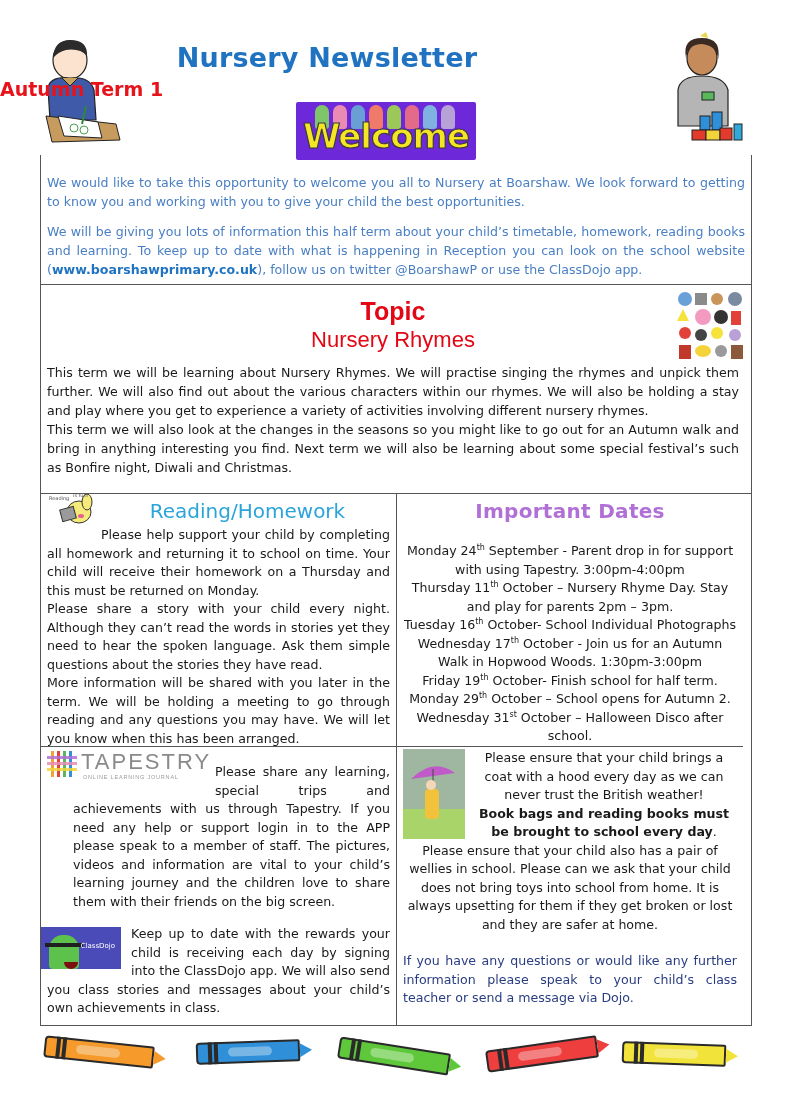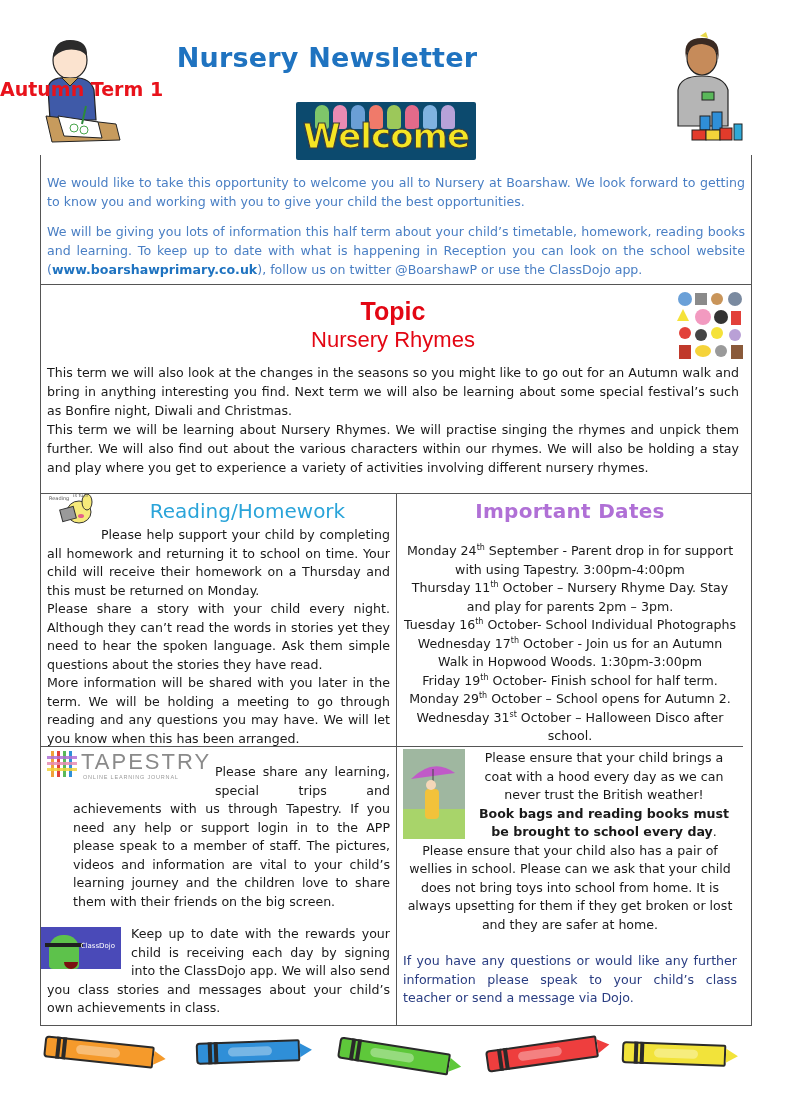--- a/index.html
+++ b/index.html
@@ -7,21 +7,21 @@
   body { font-family: "DejaVu Sans", sans-serif; color: #1a1a1a; position: relative; }
 
   .header { position: absolute; left: 0; top: 0; width: 790px; height: 160px; }
   .title { position: absolute; top: 42px; left: 0; width: 654px; text-align: center;
            font-size: 27px; font-weight: bold; color: #1f73c0; letter-spacing: 0.2px; }
   .subtitle { position: absolute; top: 78px; left: 0; width: 790px; text-align: left;
               font-size: 19px; font-weight: bold; color: #e8121b; }
   .clip { position: absolute; }
   .boy { left: 36px; top: 36px; width: 86px; height: 112px; }
   .girl { left: 662px; top: 32px; width: 84px; height: 112px; }
-  .welcome { left: 296px; top: 102px; width: 180px; height: 58px; background: #0c4a6e; border-radius: 2px; }
+  .welcome { left: 296px; top: 102px; width: 180px; height: 58px; background: #6d28d9; border-radius: 2px; }
   .welcome-word { position: absolute; left: 6px; bottom: 4px; width: 168px; text-align: center;
                   font-size: 34px; font-weight: bold; color: #f5e524; letter-spacing: -1px;
                   -webkit-text-stroke: 1.2px #3c3c3c; font-family: "DejaVu Sans", sans-serif; }
   .kids-row { position: absolute; left: 14px; top: 3px; width: 150px; height: 26px; display: flex; gap: 4px; justify-content: center; }
   .kid { width: 14px; height: 24px; border-radius: 7px 7px 3px 3px; }
 
   .frame { position: absolute; left: 40px; width: 712px; border: 1px solid #555; }
   .intro { top: 155px; height: 130px; border-top: none; padding: 18px 6px 0 6px; }
   .intro p { color: #4a7fc4; font-size: 12.6px; line-height: 19px; text-align: justify; margin-bottom: 11px; }
   .intro .link { color: #1f73c0; font-weight: bold; }
@@ -150,22 +150,22 @@
         <circle cx="26" cy="46" r="6" fill="#444"></circle>
       <circle cx="42" cy="44" r="6" fill="#f5e23a"></circle>
         <circle cx="60" cy="46" r="6" fill="#b9a0d6"></circle>
       <rect x="4" y="56" width="12" height="14" fill="#c0392b"></rect>
         <ellipse cx="28" cy="62" rx="8" ry="6" fill="#f5d33a"></ellipse>
       <circle cx="46" cy="62" r="6" fill="#9a9a9a"></circle>
         <rect x="56" y="56" width="12" height="14" fill="#8a5a3a"></rect>
     </svg>
   </div>
   <div class="topic-body">
+    <div>This term we will be learning about Nursery Rhymes. We will practise singing the rhymes and unpick them further. We will also find out about the various characters within our rhymes. We will also be holding a stay and play where you get to experience a variety of activities involving different nursery rhymes.</div>
     <div>This term we will also look at the changes in the seasons so you might like to go out for an Autumn walk and bring in anything interesting you find. Next term we will also be learning about some special festival’s such as Bonfire night, Diwali and Christmas.</div>
-    <div>This term we will be learning about Nursery Rhymes. We will practise singing the rhymes and unpick them further. We will also find out about the various characters within our rhymes. We will also be holding a stay and play where you get to experience a variety of activities involving different nursery rhymes.</div>
   </div>
 </div>
 
 <div class="frame grid">
   <div class="vline"></div>
   <div class="hline"></div>
 
   <div class="cell c-read">
     <div class="dog">
       <svg width="52" height="34" viewBox="0 0 52 34">

